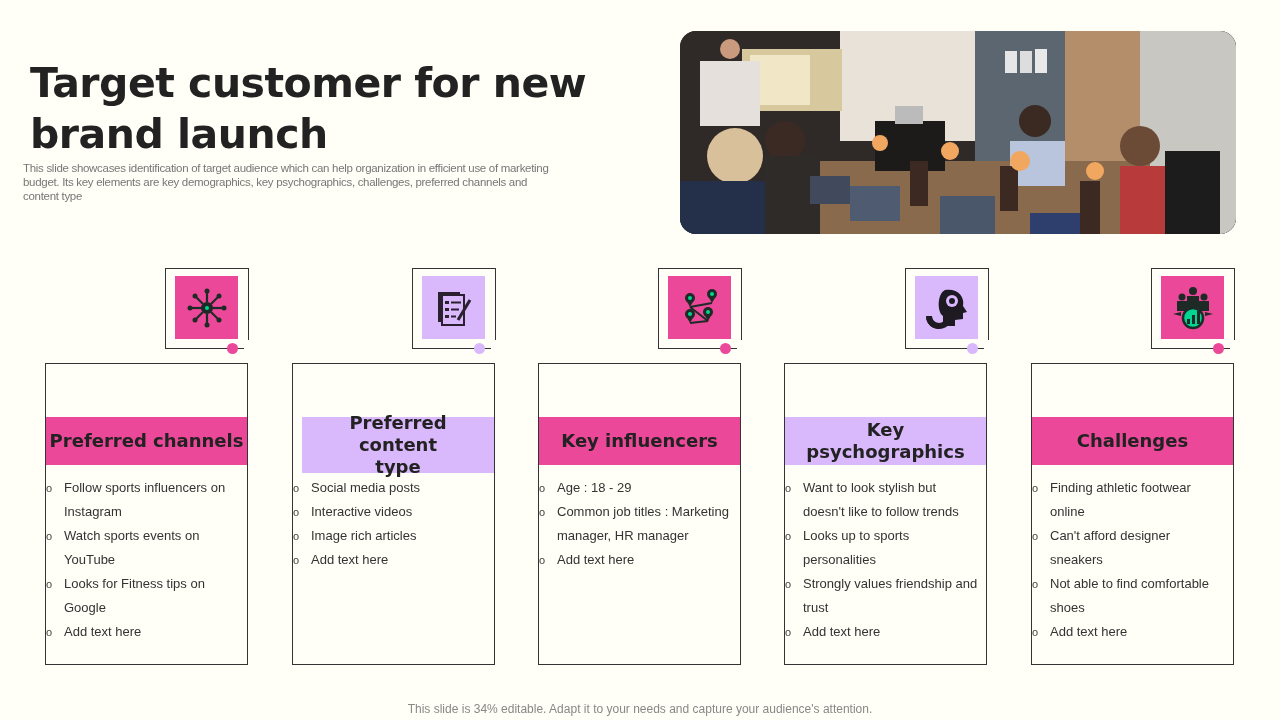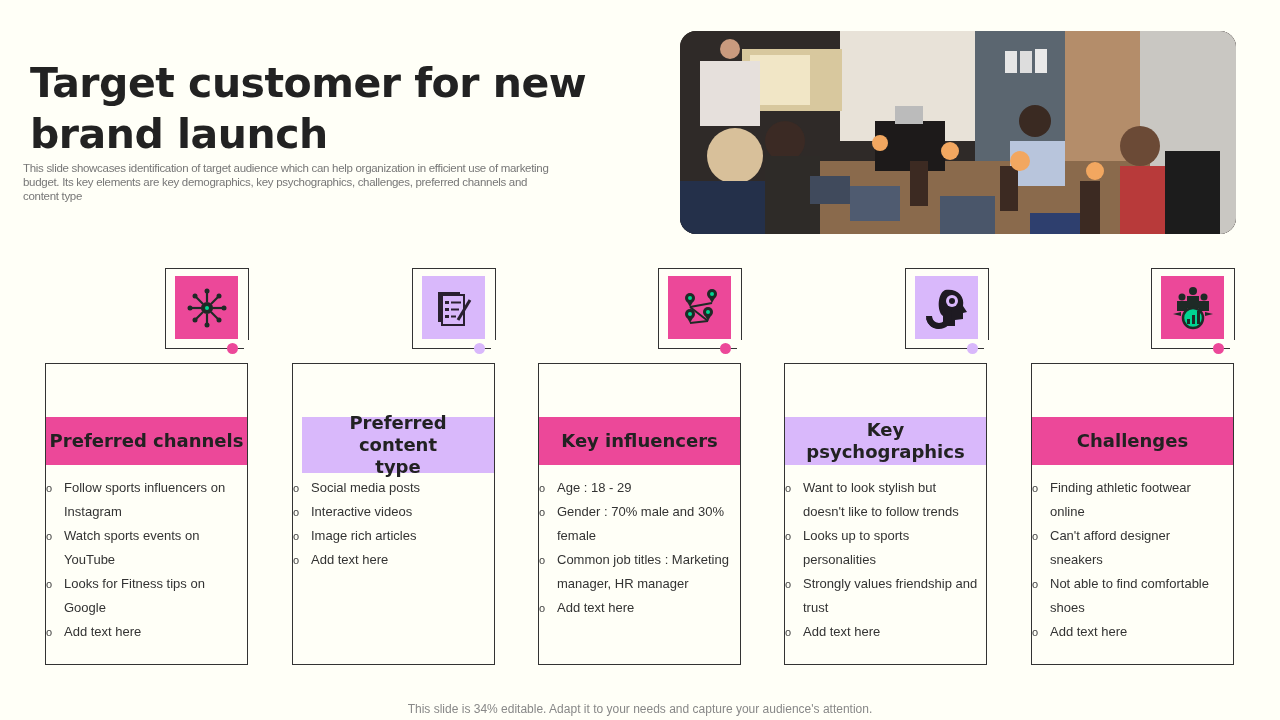--- a/index.html
+++ b/index.html
@@ -156,21 +156,20 @@
         </g>
     </svg>
   </div>
   <div class="icon-cover"></div>
   <div class="icon-dot green"></div>
 </div>
 <div class="card" style="left:538px;">
   <div class="card-header green">Key influencers</div>
   <ul class="card-list">
     <li>Age : 18 - 29</li>
-    <li>Gender  : 70% male and 30% female</li>
     <li>Common  job titles : Marketing manager,  HR manager</li>
     <li>Add text here</li>
   </ul>
 </div>
 
 <div class="icon-frame" style="left:905px;">
   <div class="icon-box purple">
     <svg width="44" height="44" viewBox="0 0 44 44">
       <path d="M20 4 C32 2 40 10 38 20 L42 26 L38 27 L38 33 L30 34 L30 40 L18 40 L18 30 C12 26 12 8 20 4Z" fill="#1e1a22"></path>
       <circle cx="27" cy="15" r="6" fill="#d9b8fb"></circle>

